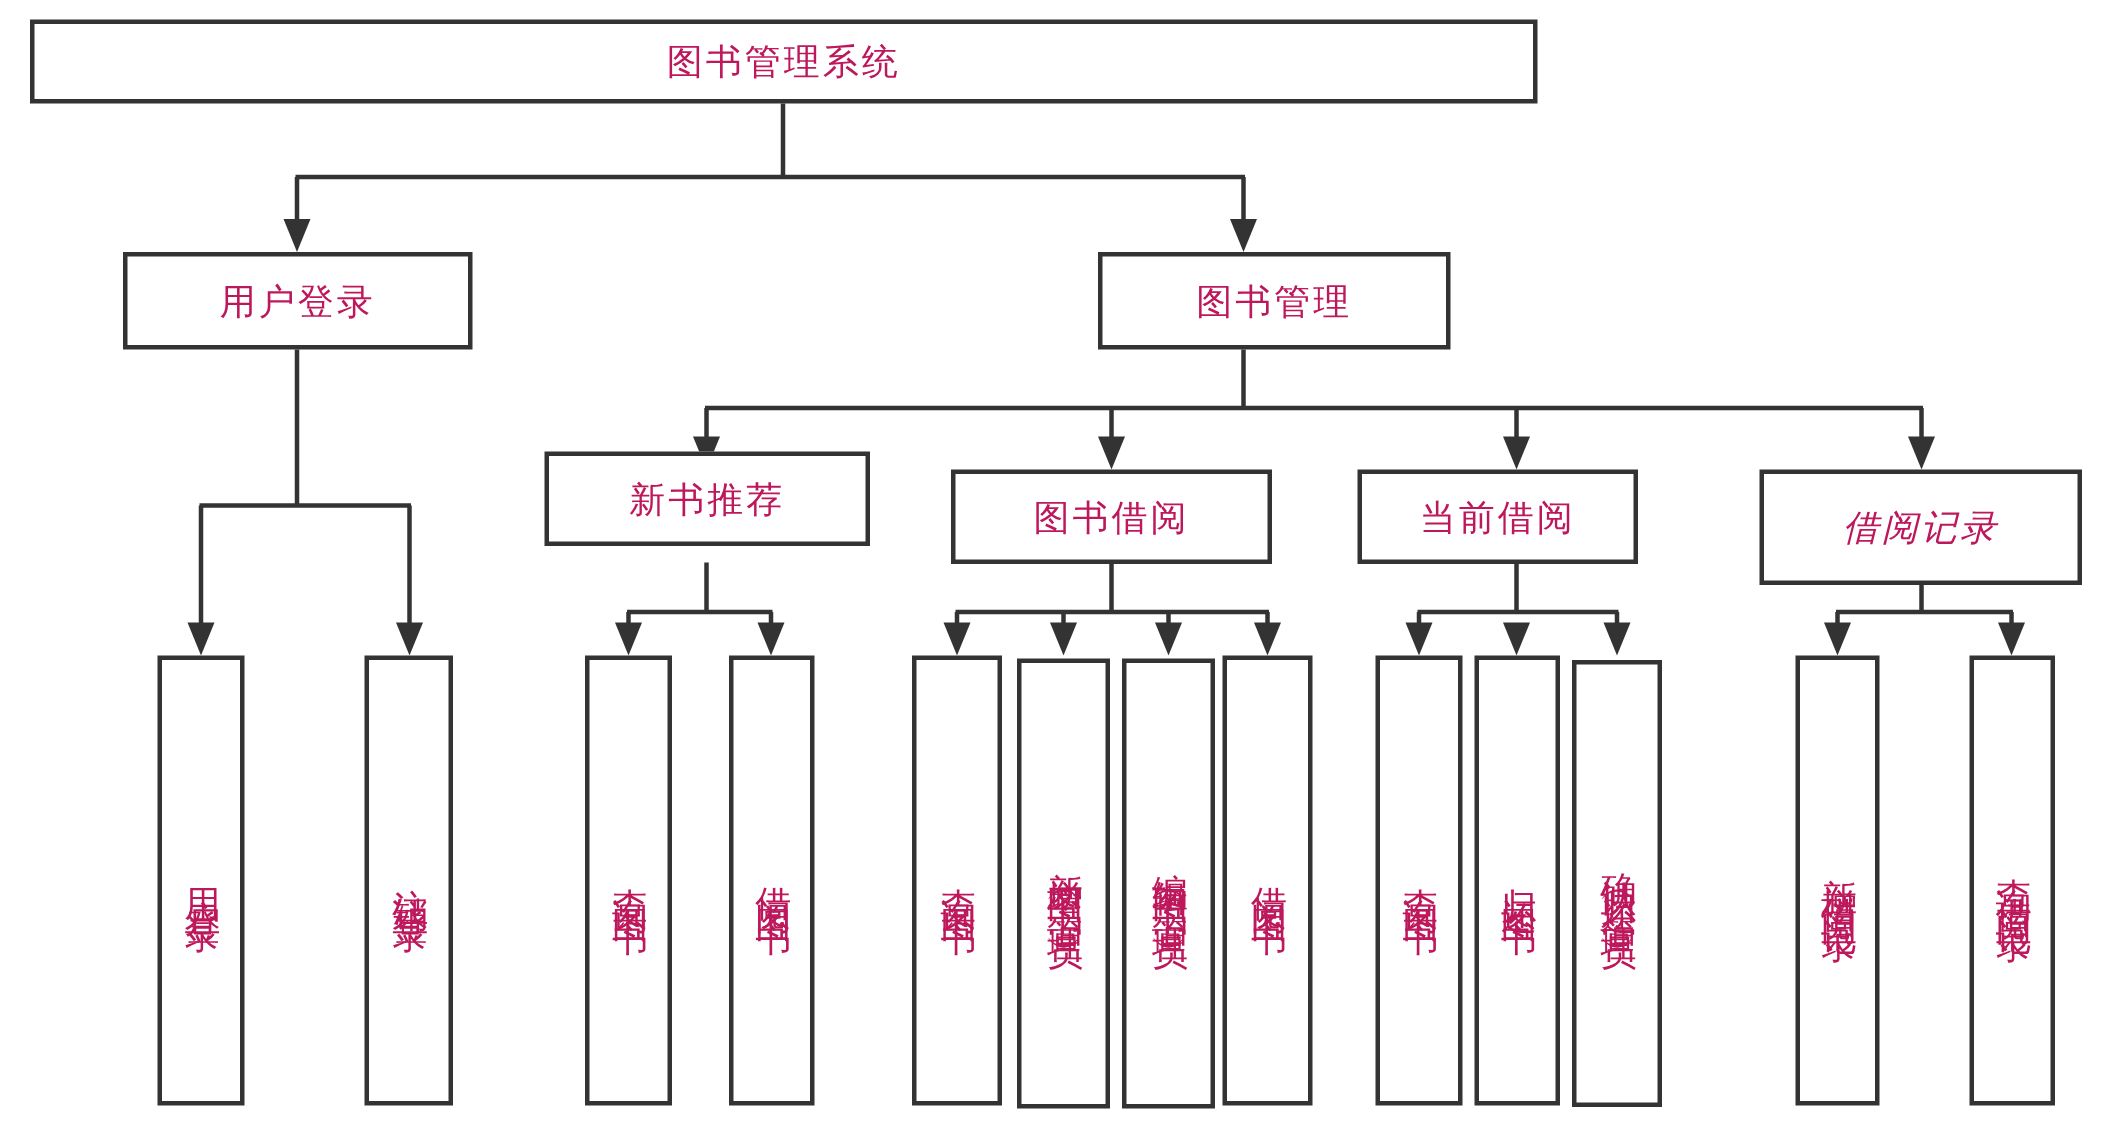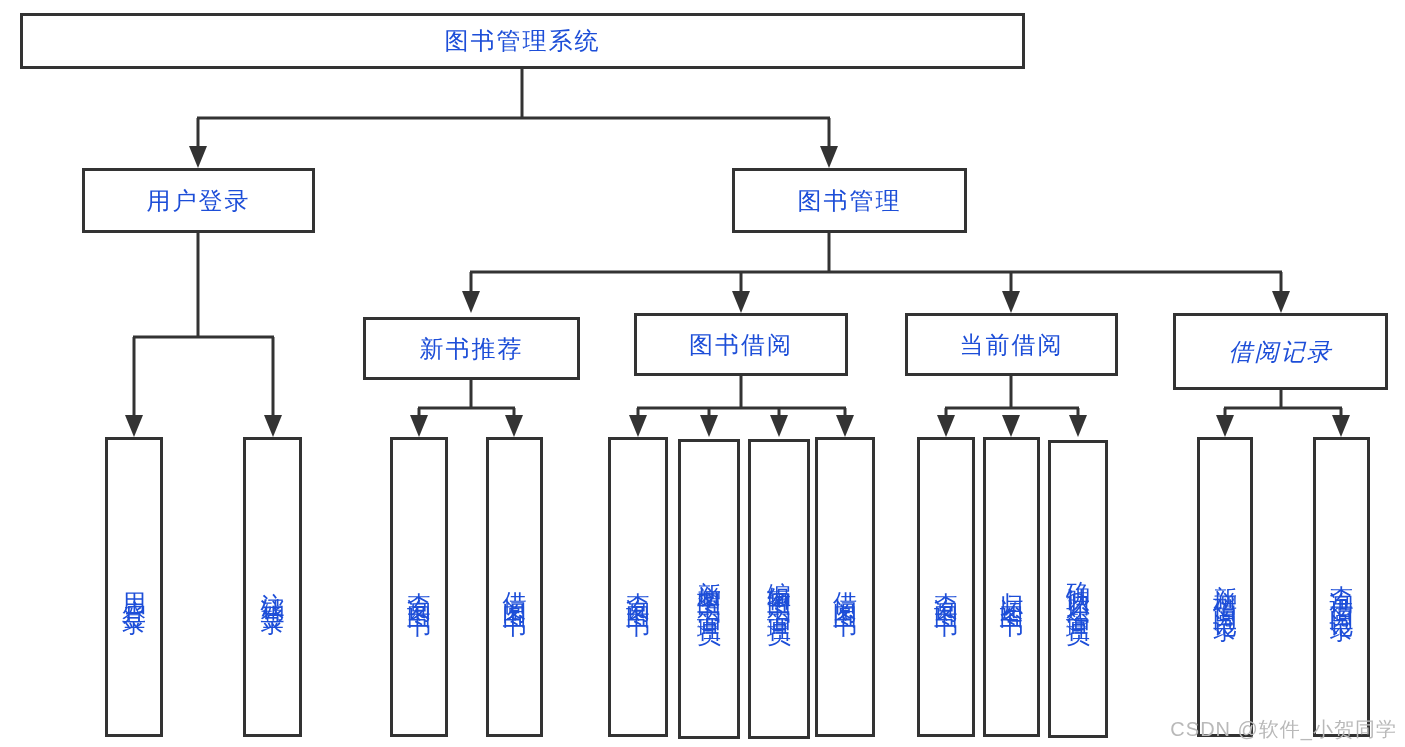--- a/index.html
+++ b/index.html
@@ -9,21 +9,21 @@
     background:#ffffff;
     font-family:"Liberation Sans","DejaVu Sans",sans-serif;
     overflow:hidden;
   }
   #connectors{position:absolute;left:0;top:0;width:1405px;height:747px;}
   .node{
     position:absolute;
     box-sizing:border-box;
     background:#ffffff;
     border:3px solid #333333;
-    color:#1d4ed8;
+    color:#be185d;
     display:flex;align-items:center;justify-content:center;
   }
   .hbox{
     font-size:24px;
     letter-spacing:2px;
     white-space:nowrap;
   }
   .vbox{
     writing-mode:vertical-rl;
     text-orientation:mixed;
@@ -116,37 +116,36 @@
       <polygon points="1216,415 1234,415 1225,437"></polygon>
       <polygon points="1332,415 1350,415 1341,437"></polygon>
     </g>
   </svg>
 
   <div class="node hbox" style="left:20px;top:13px;width:1005px;height:56px;">图书管理系统</div>
 
   <div class="node hbox" style="left:82px;top:168px;width:233px;height:65px;">用户登录</div>
   <div class="node hbox" style="left:712px;top:168px;width:235px;height:65px;margin-left:20px;">图书管理</div>
 
-  <div class="node hbox" style="left:363px;top:317px;width:217px;height:63px;">新书推荐</div>
+  <div class="node hbox" style="left:363px;top:301px;width:217px;height:63px;">新书推荐</div>
   <div class="node hbox" style="left:634px;top:313px;width:214px;height:63px;text-align:right;">图书借阅</div>
-  <div class="node hbox" style="left:905px;top:313px;width:213px;height:63px;">当前借阅</div>
+  <div class="node hbox" style="left:905px;top:313px;width:187px;height:63px;">当前借阅</div>
   <div class="node hbox" style="left:1173px;top:313px;width:215px;height:77px;font-style:italic;">借阅记录</div>
 
   <div class="node vbox" style="left:105px;top:437px;width:58px;height:300px;">用户登录</div>
   <div class="node vbox" style="left:243px;top:437px;width:59px;height:300px;">注销登录</div>
 
   <div class="node vbox" style="left:390px;top:437px;width:58px;height:300px;">查询图书</div>
   <div class="node vbox" style="left:486px;top:437px;width:57px;height:300px;">借阅图书</div>
 
   <div class="node vbox" style="left:608px;top:437px;width:60px;height:300px;">查询图书</div>
   <div class="node vbox wide" style="left:678px;top:439px;width:62px;height:300px;">新增图书（管理员）</div>
   <div class="node vbox wide" style="left:748px;top:439px;width:62px;height:300px;">编辑图书（管理员）</div>
   <div class="node vbox" style="left:815px;top:437px;width:60px;height:300px;">借阅图书</div>
 
   <div class="node vbox" style="left:917px;top:437px;width:58px;height:300px;">查询图书</div>
   <div class="node vbox" style="left:983px;top:437px;width:57px;height:300px;">归还图书</div>
   <div class="node vbox wide" style="left:1048px;top:440px;width:60px;height:298px;">确认归还（管理员）</div>
 
   <div class="node vbox" style="left:1197px;top:437px;width:56px;height:300px;">新增借阅记录</div>
   <div class="node vbox" style="left:1313px;top:437px;width:57px;height:300px;">查询借阅记录</div>
 
-  <div id="watermark">CSDN @软件_小贺同学</div>
 </div>
 
 </body></html>

